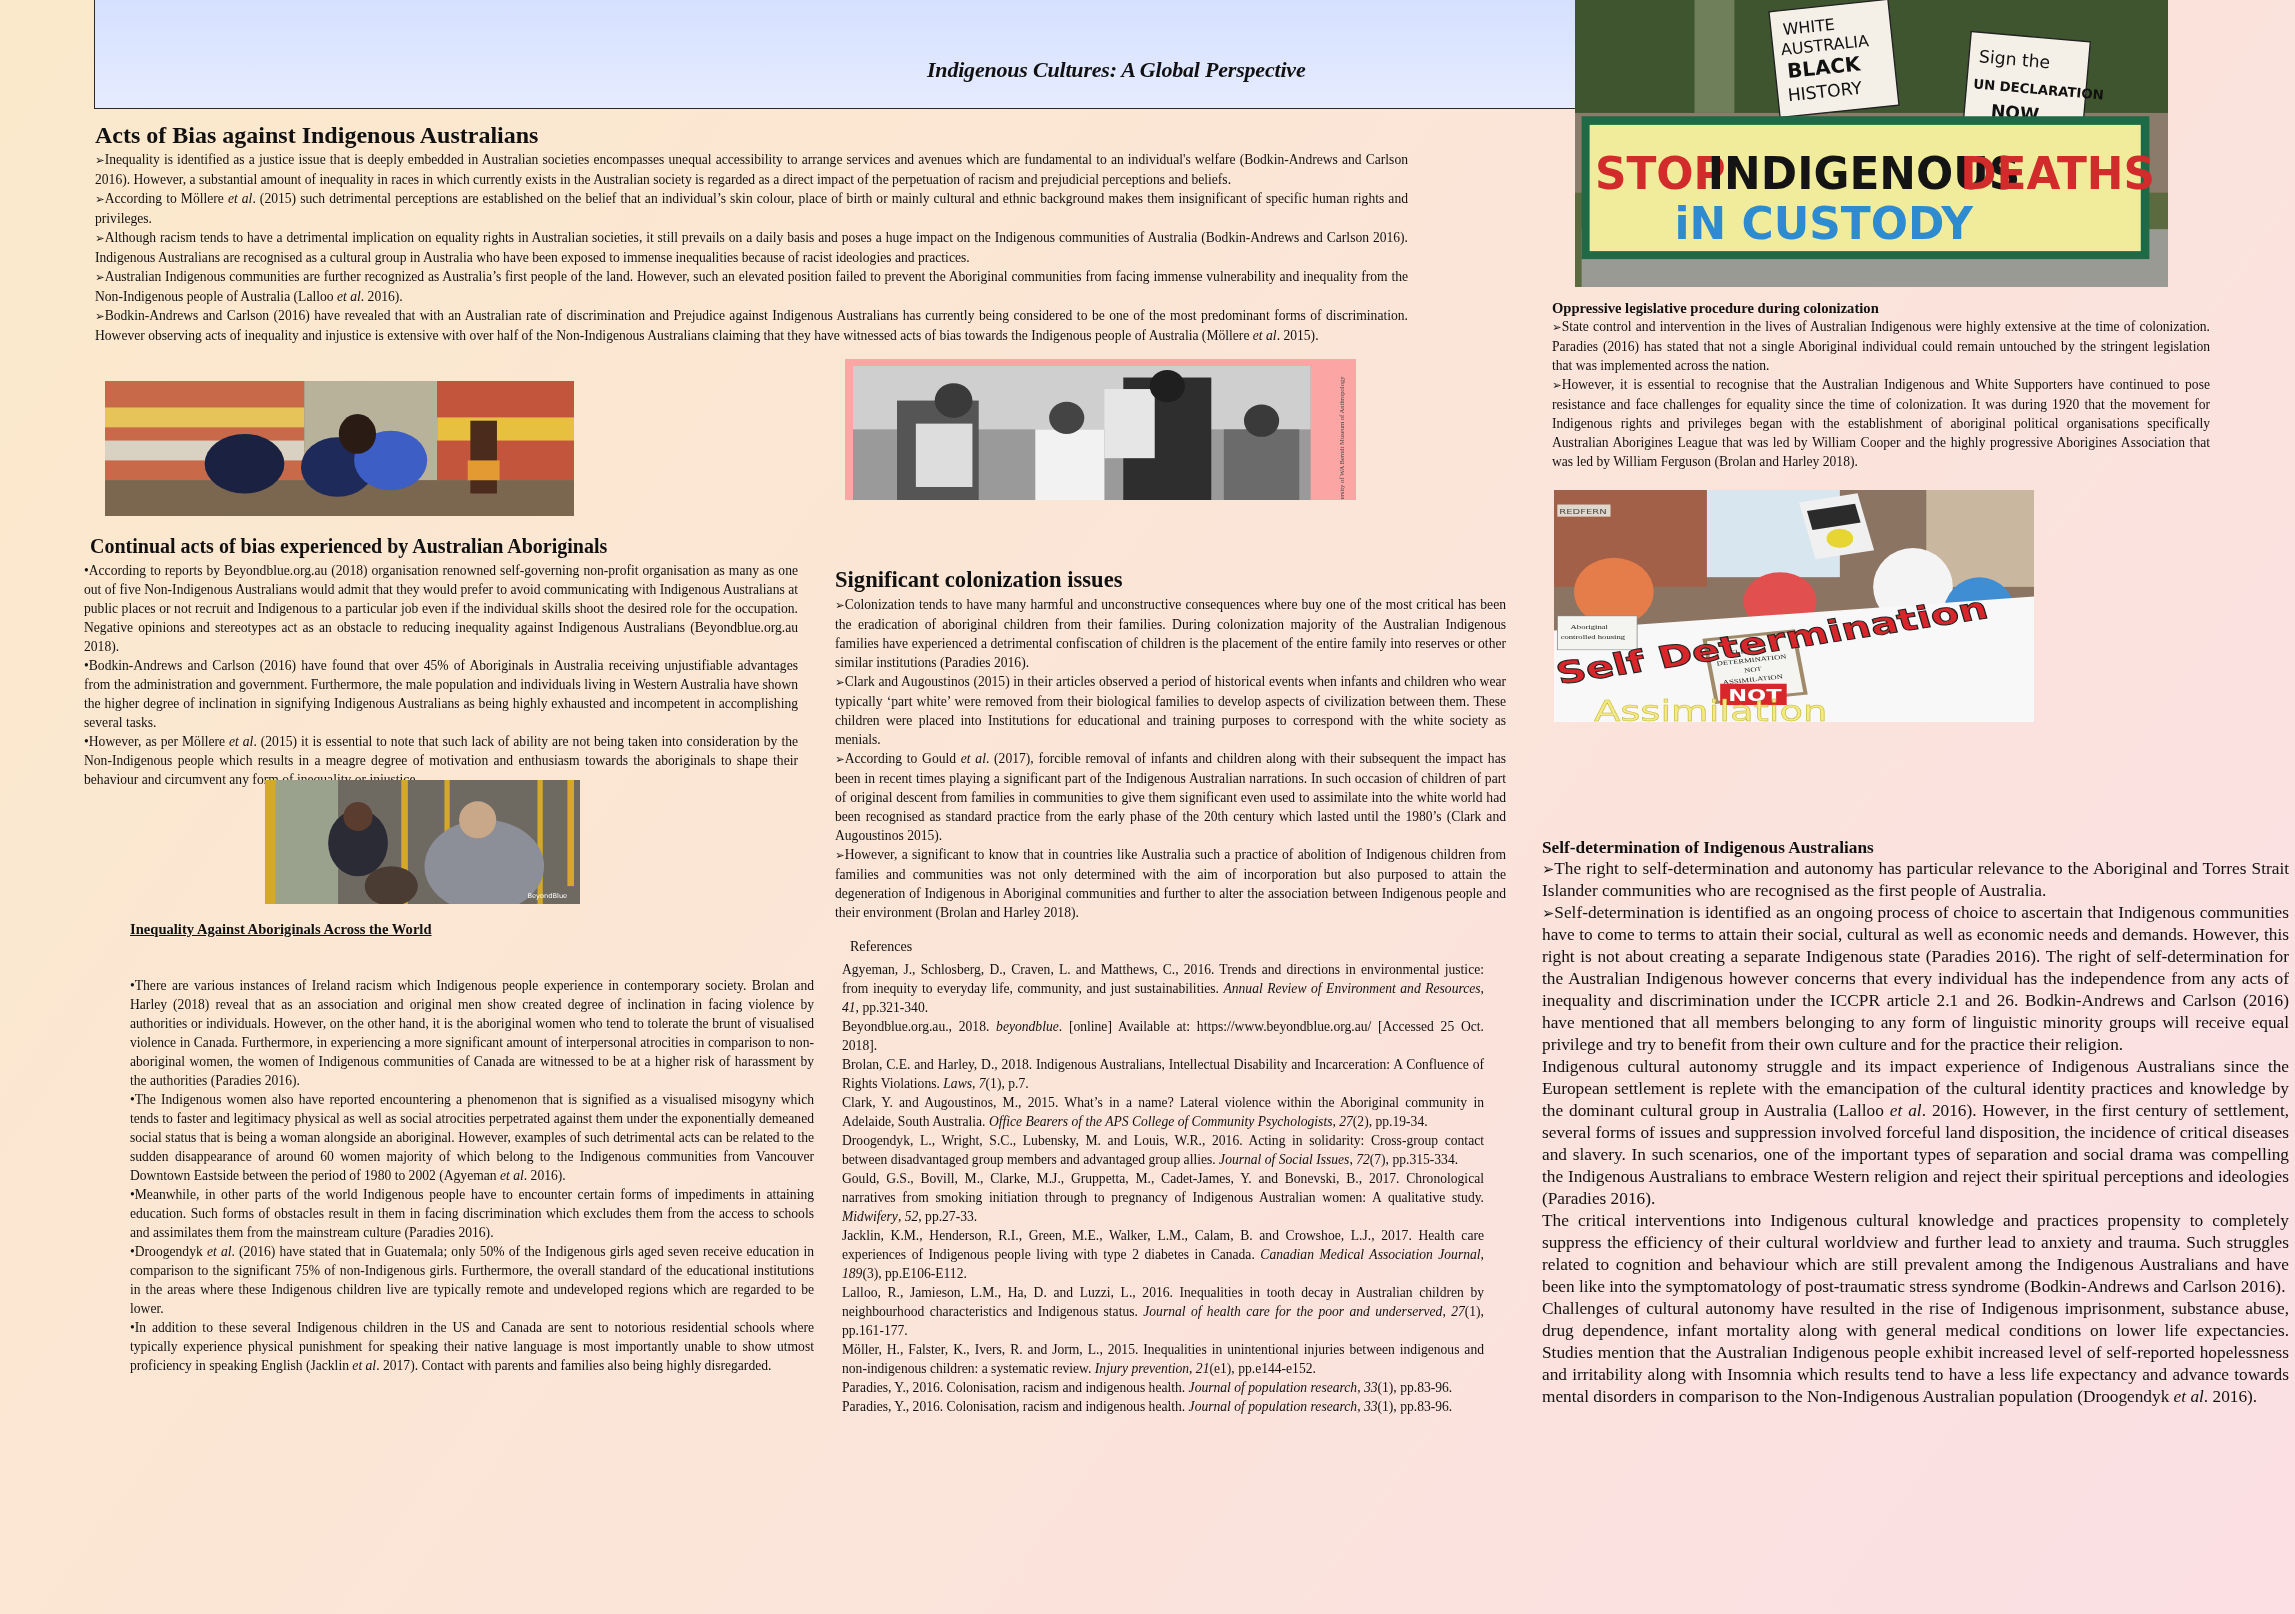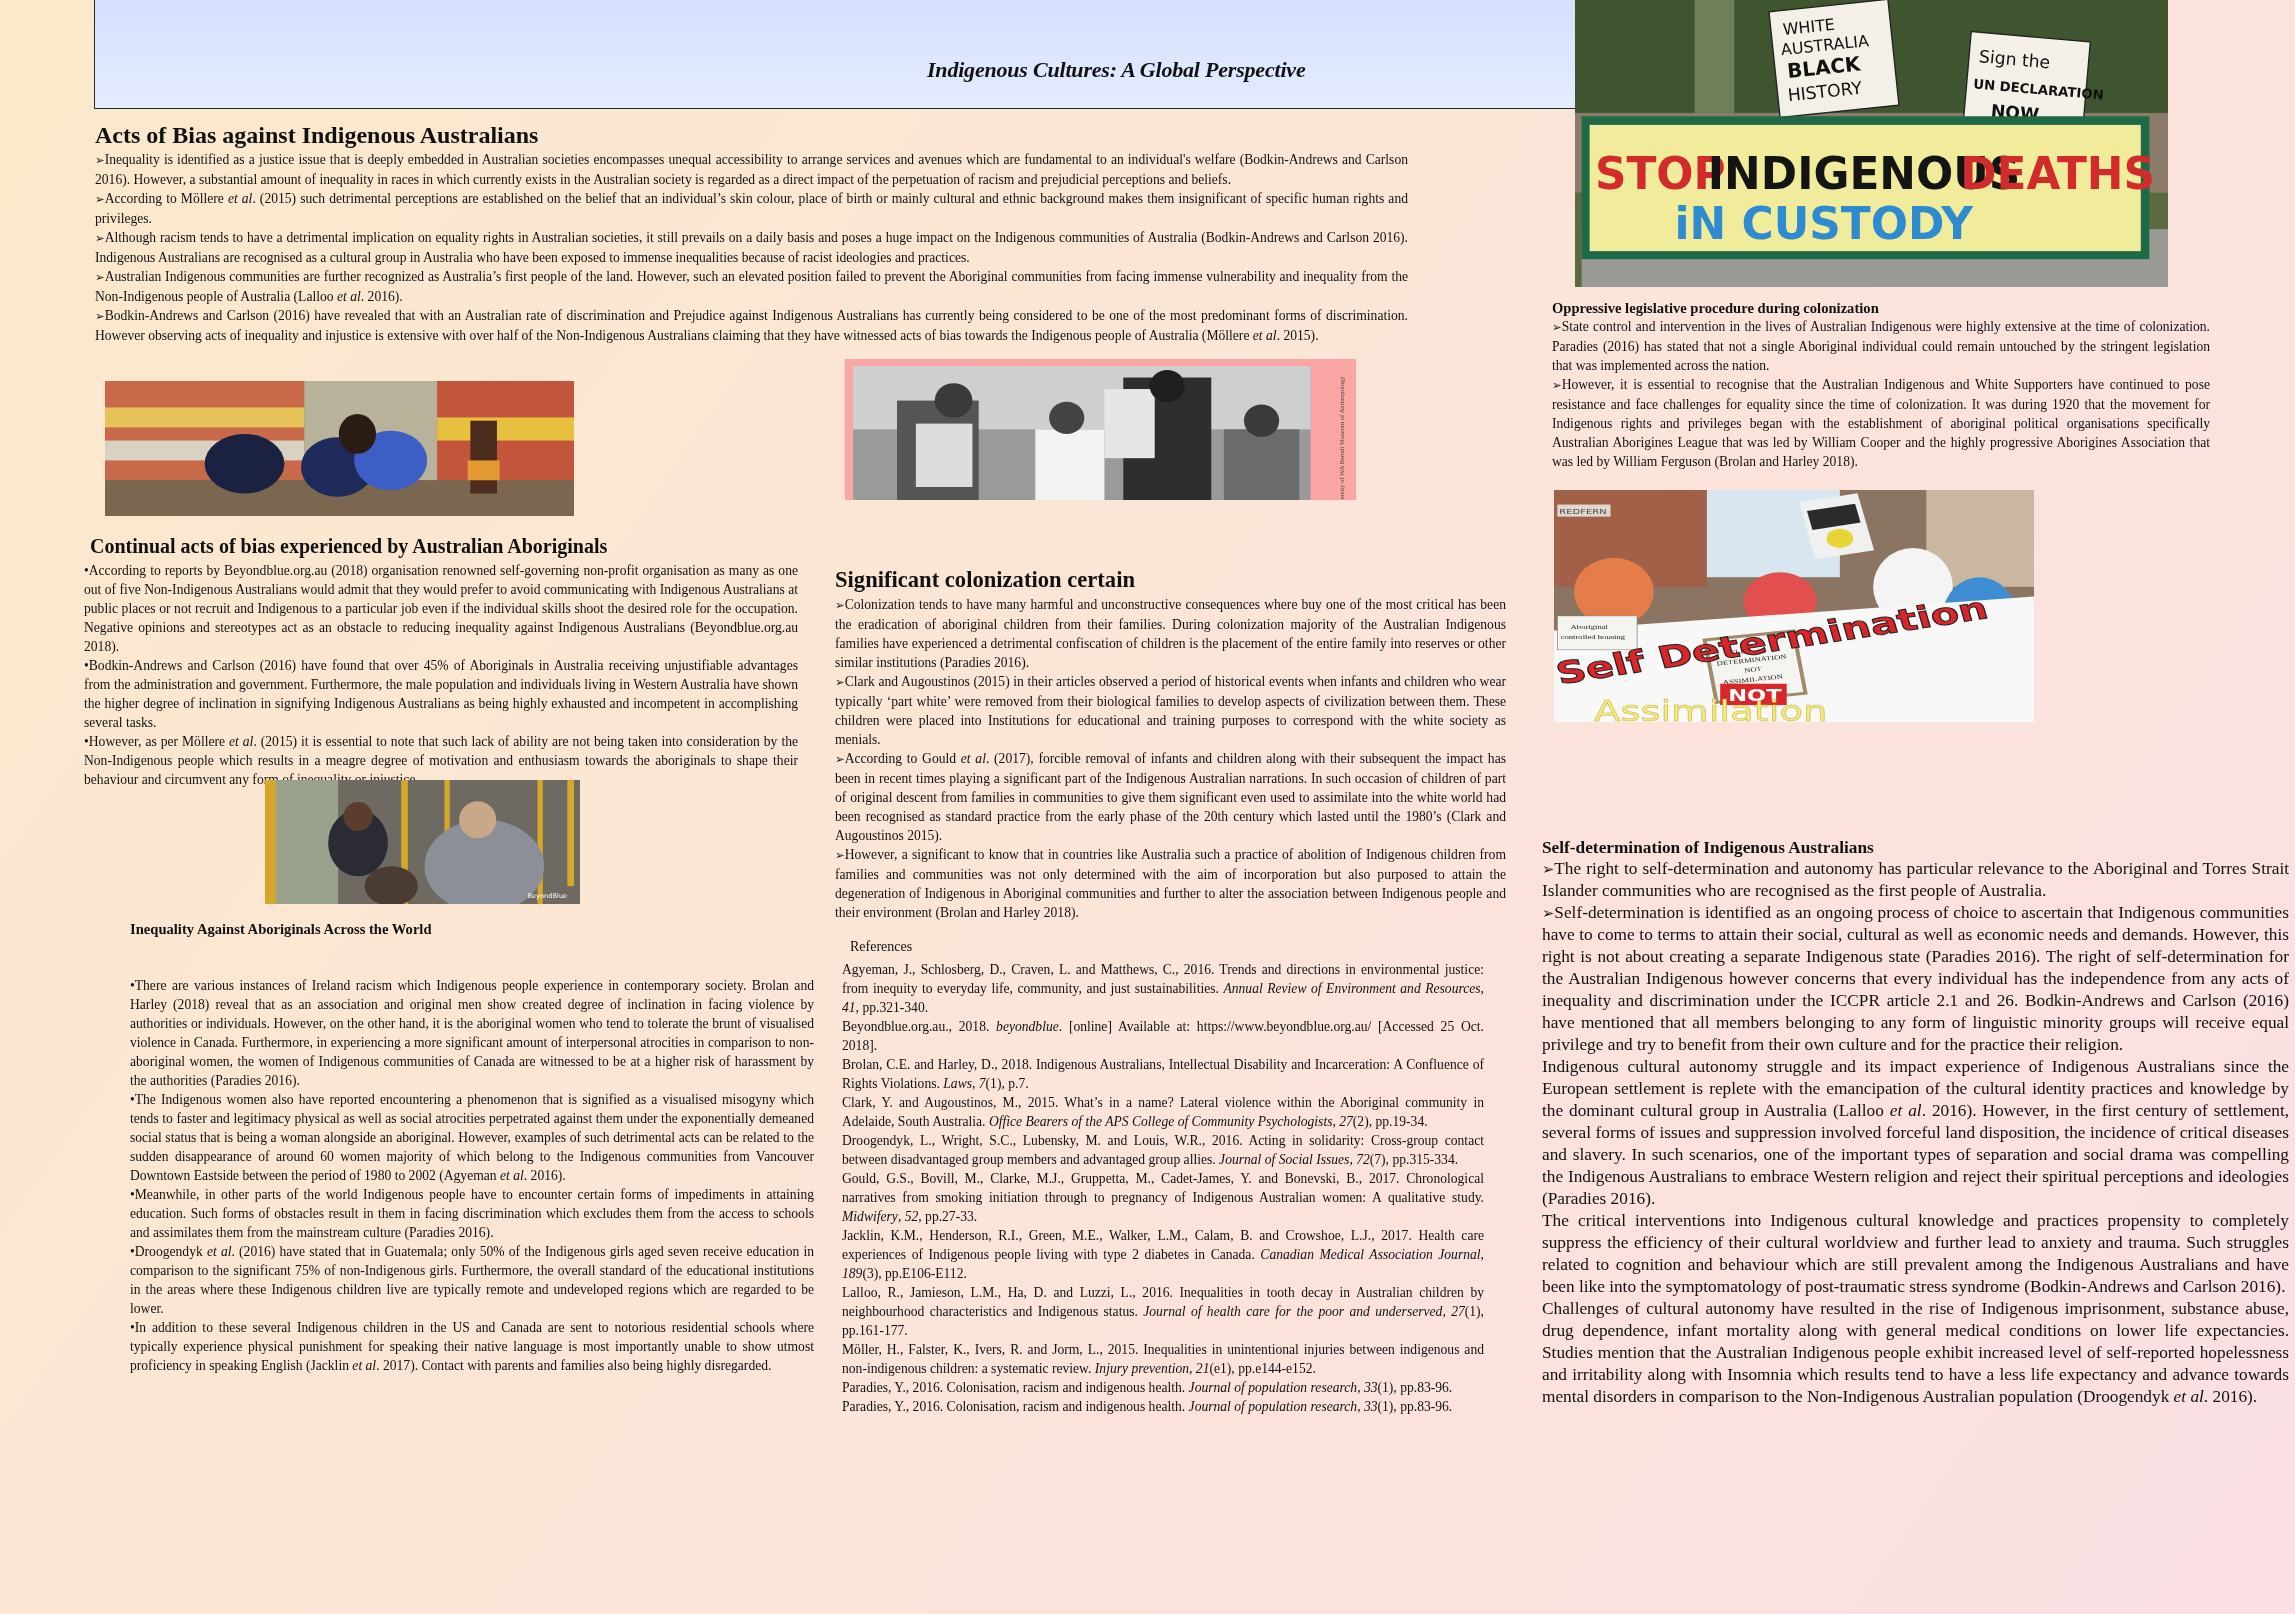--- a/index.html
+++ b/index.html
@@ -134,30 +134,30 @@
     <rect x="455" y="0" width="10" height="160" fill="#d4a829"></rect>
     <ellipse cx="140" cy="95" rx="45" ry="50" fill="#2b2b35"></ellipse>
     <circle cx="140" cy="55" r="22" fill="#5a3d2e"></circle>
     <ellipse cx="330" cy="130" rx="90" ry="70" fill="#8c8e98"></ellipse>
     <circle cx="320" cy="60" r="28" fill="#c9a88a"></circle>
     <ellipse cx="190" cy="160" rx="40" ry="30" fill="#4a3b33"></ellipse>
     <text x="395" y="178" font-family="DejaVu Sans, sans-serif" font-size="10" fill="#fff">BeyondBlue</text>
   </svg>
 </div>
 
-<h4 class="abs sm" style="left:130px; top:921px;">Inequality Against Aboriginals Across the World</h4>
+<h4 class="abs sm" style="left:130px; top:921px;text-decoration:underline;">Inequality Against Aboriginals Across the World</h4>
 <div class="abs txt" style="left:130px; top:976px; width:684px;">
   <span class="para bullet-dot"><span>There are various instances of Ireland racism which Indigenous people experience in contemporary society. Brolan and Harley (2018) reveal that as an association and original men show created degree of inclination in facing violence by authorities or individuals. However, on the other hand, it is the aboriginal women who tend to tolerate the brunt of visualised violence in Canada. Furthermore, in experiencing a more significant amount of interpersonal atrocities in comparison to non-aboriginal women, the women of Indigenous communities of Canada are witnessed to be at a higher risk of harassment by the authorities (Paradies 2016).</span></span>
   <span class="para bullet-dot"><span>The Indigenous women also have reported encountering a phenomenon that is signified as a visualised misogyny which tends to faster and legitimacy physical as well as social atrocities perpetrated against them under the exponentially demeaned social status that is being a woman alongside an aboriginal. However, examples of such detrimental acts can be related to the sudden disappearance of around 60 women majority of which belong to the Indigenous communities from Vancouver Downtown Eastside between the period of 1980 to 2002 (Agyeman </span><i>et al</i><span>. 2016).</span></span>
   <span class="para bullet-dot"><span>Meanwhile, in other parts of the world Indigenous people have to encounter certain forms of impediments in attaining education. Such forms of obstacles result in them in facing discrimination which excludes them from the access to schools and assimilates them from the mainstream culture (Paradies 2016).</span></span>
   <span class="para bullet-dot"><span>Droogendyk </span><i>et al</i><span>. (2016) have stated that in Guatemala; only 50% of the Indigenous girls aged seven receive education in comparison to the significant 75% of non-Indigenous girls. Furthermore, the overall standard of the educational institutions in the areas where these Indigenous children live are typically remote and undeveloped regions which are regarded to be lower.</span></span>
   <span class="para bullet-dot"><span>In addition to these several Indigenous children in the US and Canada are sent to notorious residential schools where typically experience physical punishment for speaking their native language is most importantly unable to show utmost proficiency in speaking English (Jacklin </span><i>et al</i><span>. 2017). Contact with parents and families also being highly disregarded.</span></span>
 </div>
 
-<h2 class="abs big" style="left:835px; top:568px; font-size:22.6px;">Significant colonization certain</h2>
+<h2 class="abs big" style="left:835px; top:568px; font-size:22.6px;">Significant colonization issues</h2>
 <div class="abs txt" style="left:835px; top:595px; width:671px;">
   <span class="para bullet-arrow"><span>Colonization tends to have many harmful and unconstructive consequences where buy one of the most critical has been the eradication of aboriginal children from their families. During colonization majority of the Australian Indigenous families have experienced a detrimental confiscation of children is the placement of the entire family into reserves or other similar institutions (Paradies 2016).</span></span>
   <span class="para bullet-arrow"><span>Clark and Augoustinos (2015) in their articles observed a period of historical events when infants and children who wear typically ‘part white’ were removed from their biological families to develop aspects of civilization between them. These children were placed into Institutions for educational and training purposes to correspond with the white society as menials.</span></span>
   <span class="para bullet-arrow"><span>According to Gould </span><i>et al</i><span>. (2017), forcible removal of infants and children along with their subsequent the impact has been in recent times playing a significant part of the Indigenous Australian narrations. In such occasion of children of part of original descent from families in communities to give them significant even used to assimilate into the white world had been recognised as standard practice from the early phase of the 20th century which lasted until the 1980’s (Clark and Augoustinos 2015).</span></span>
   <span class="para bullet-arrow"><span>However, a significant to know that in countries like Australia such a practice of abolition of Indigenous children from families and communities was not only determined with the aim of incorporation but also purposed to attain the degeneration of Indigenous in Aboriginal communities and further to alter the association between Indigenous people and their environment (Brolan and Harley 2018).</span></span>
 </div>
 
 <div class="abs txt" style="left:850px; top:937px; font-size:14px;">References</div>
 <div class="abs txt refs" style="left:842px; top:960px; width:642px;">
   <span class="ref"><span>Agyeman, J., Schlosberg, D., Craven, L. and Matthews, C., 2016. Trends and directions in environmental justice: from inequity to everyday life, community, and just sustainabilities. </span><i>Annual Review of Environment and Resources</i><span>, </span><i>41</i><span>, pp.321-340.</span></span>

